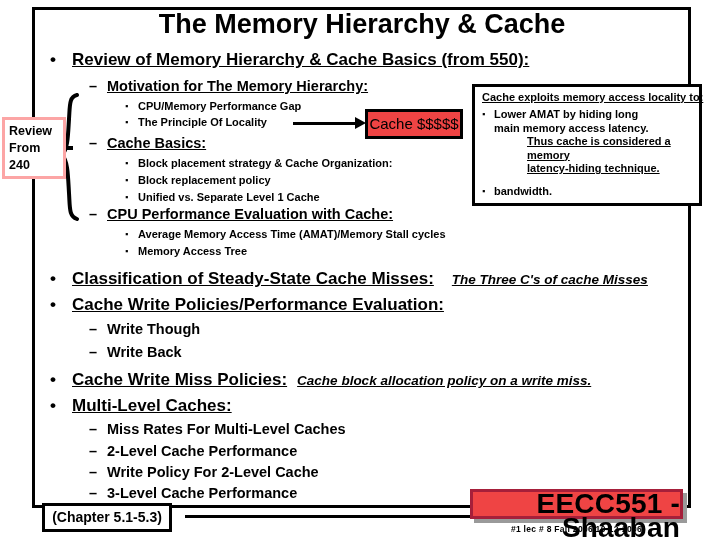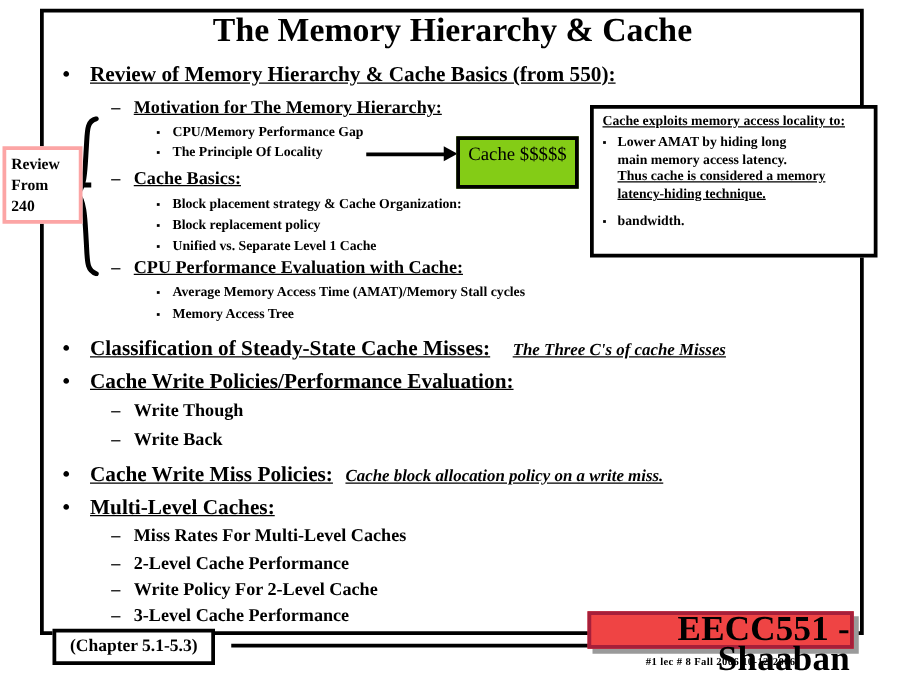--- a/index.html
+++ b/index.html
@@ -6,21 +6,21 @@
     margin: 0;
     padding: 0;
     background: #ffffff;
   }
   #slide {
     position: relative;
     width: 720px;
     height: 540px;
     background: #ffffff;
     overflow: hidden;
-    font-family: Liberation Serif, serif;
+    font-family: Liberation Sans, sans-serif;
     color: #000000;
   }
 
   
   #frame {
     position: absolute;
     left: 32px;
     top: 7px;
     width: 659px;
     height: 501px;
@@ -126,23 +126,23 @@
     background: #000;
     z-index: 4;
   }
 
   
   #cache-box {
     position: absolute;
     left: 365px;
     top: 109px;
     width: 98px;
-    height: 42px;
+    height: 30px;
     border: 3px solid #000;
-    background: #84cc16;
+    background: #ef4444;
     box-sizing: border-box;
     text-align: center;
     font-size: 15px;
     line-height: 24px;
     z-index: 6;
   }
   #cache-arrow-line {
     position: absolute;
     left: 293px;
     top: 122px;
@@ -187,21 +187,21 @@
     font-weight: bold;
     padding-left: 12px;
     line-height: 13.5px;
   }
   #callout .item .s {
     position: absolute;
     left: 0px;
     top: 0px;
     font-size: 9px;
   }
-  #callout .ul { text-decoration: underline; }
+  #callout .ul { text-decoration: underline; margin-left: 33px; }
 
   
   #chapter-box {
     position: absolute;
     left: 42px;
     top: 503px;
     width: 130px;
     height: 29px;
     border: 3px solid #000;
     background: #ffffff;

